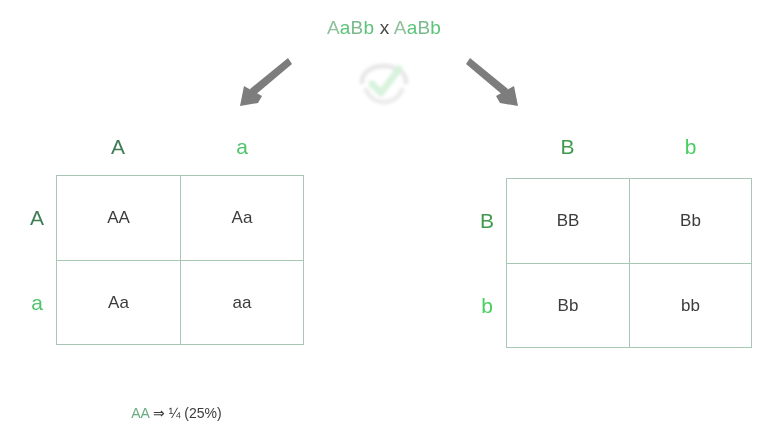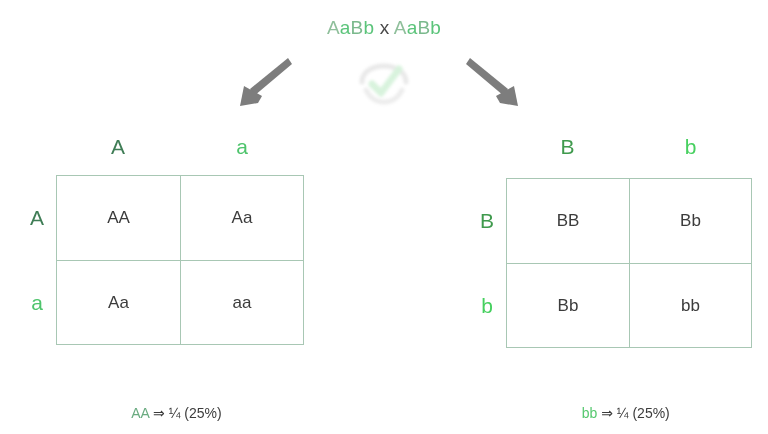--- a/index.html
+++ b/index.html
@@ -185,17 +185,14 @@
       <div class="cell c00" style="color: rgb(60, 60, 60);">BB</div>
       <div class="cell c01" style="color: rgb(60, 60, 60); border-left-color: rgb(168, 199, 180);">Bb</div>
       <div class="cell c10" style="color: rgb(60, 60, 60); border-top-color: rgb(168, 199, 180);">Bb</div>
       <div class="cell c11" style="color: rgb(60, 60, 60); border-left-color: rgb(168, 199, 180); border-top-color: rgb(168, 199, 180);">bb</div>
     </div>
   </div>
 
   <div class="caption" id="caption-left">
     <span class="geno" style="color: rgb(106, 171, 128);">AA</span><span> ⇒ ¼ (25%)</span>
   </div>
-  <div class="caption" id="caption-right">
-    <span class="geno" style="color: rgb(86, 200, 111);">bb</span><span> ⇒ ¼ (25%)</span>
-  </div>
 
 </div>
 
 </body></html>

